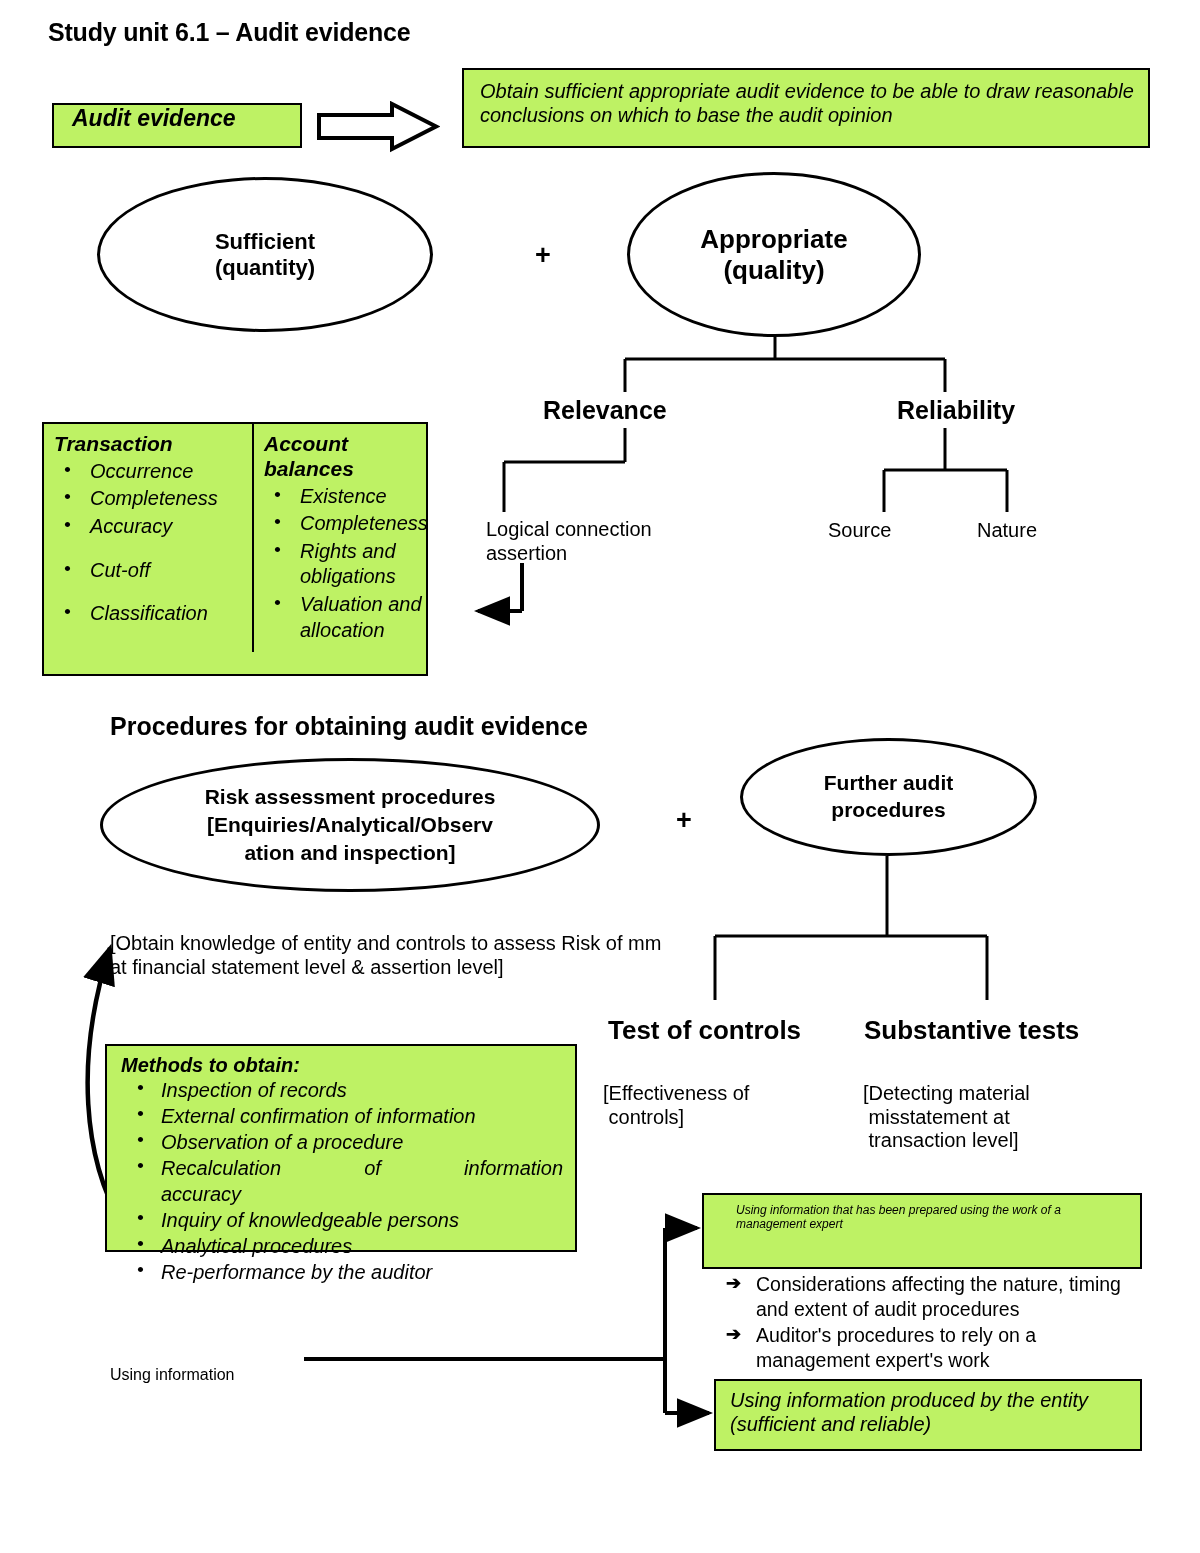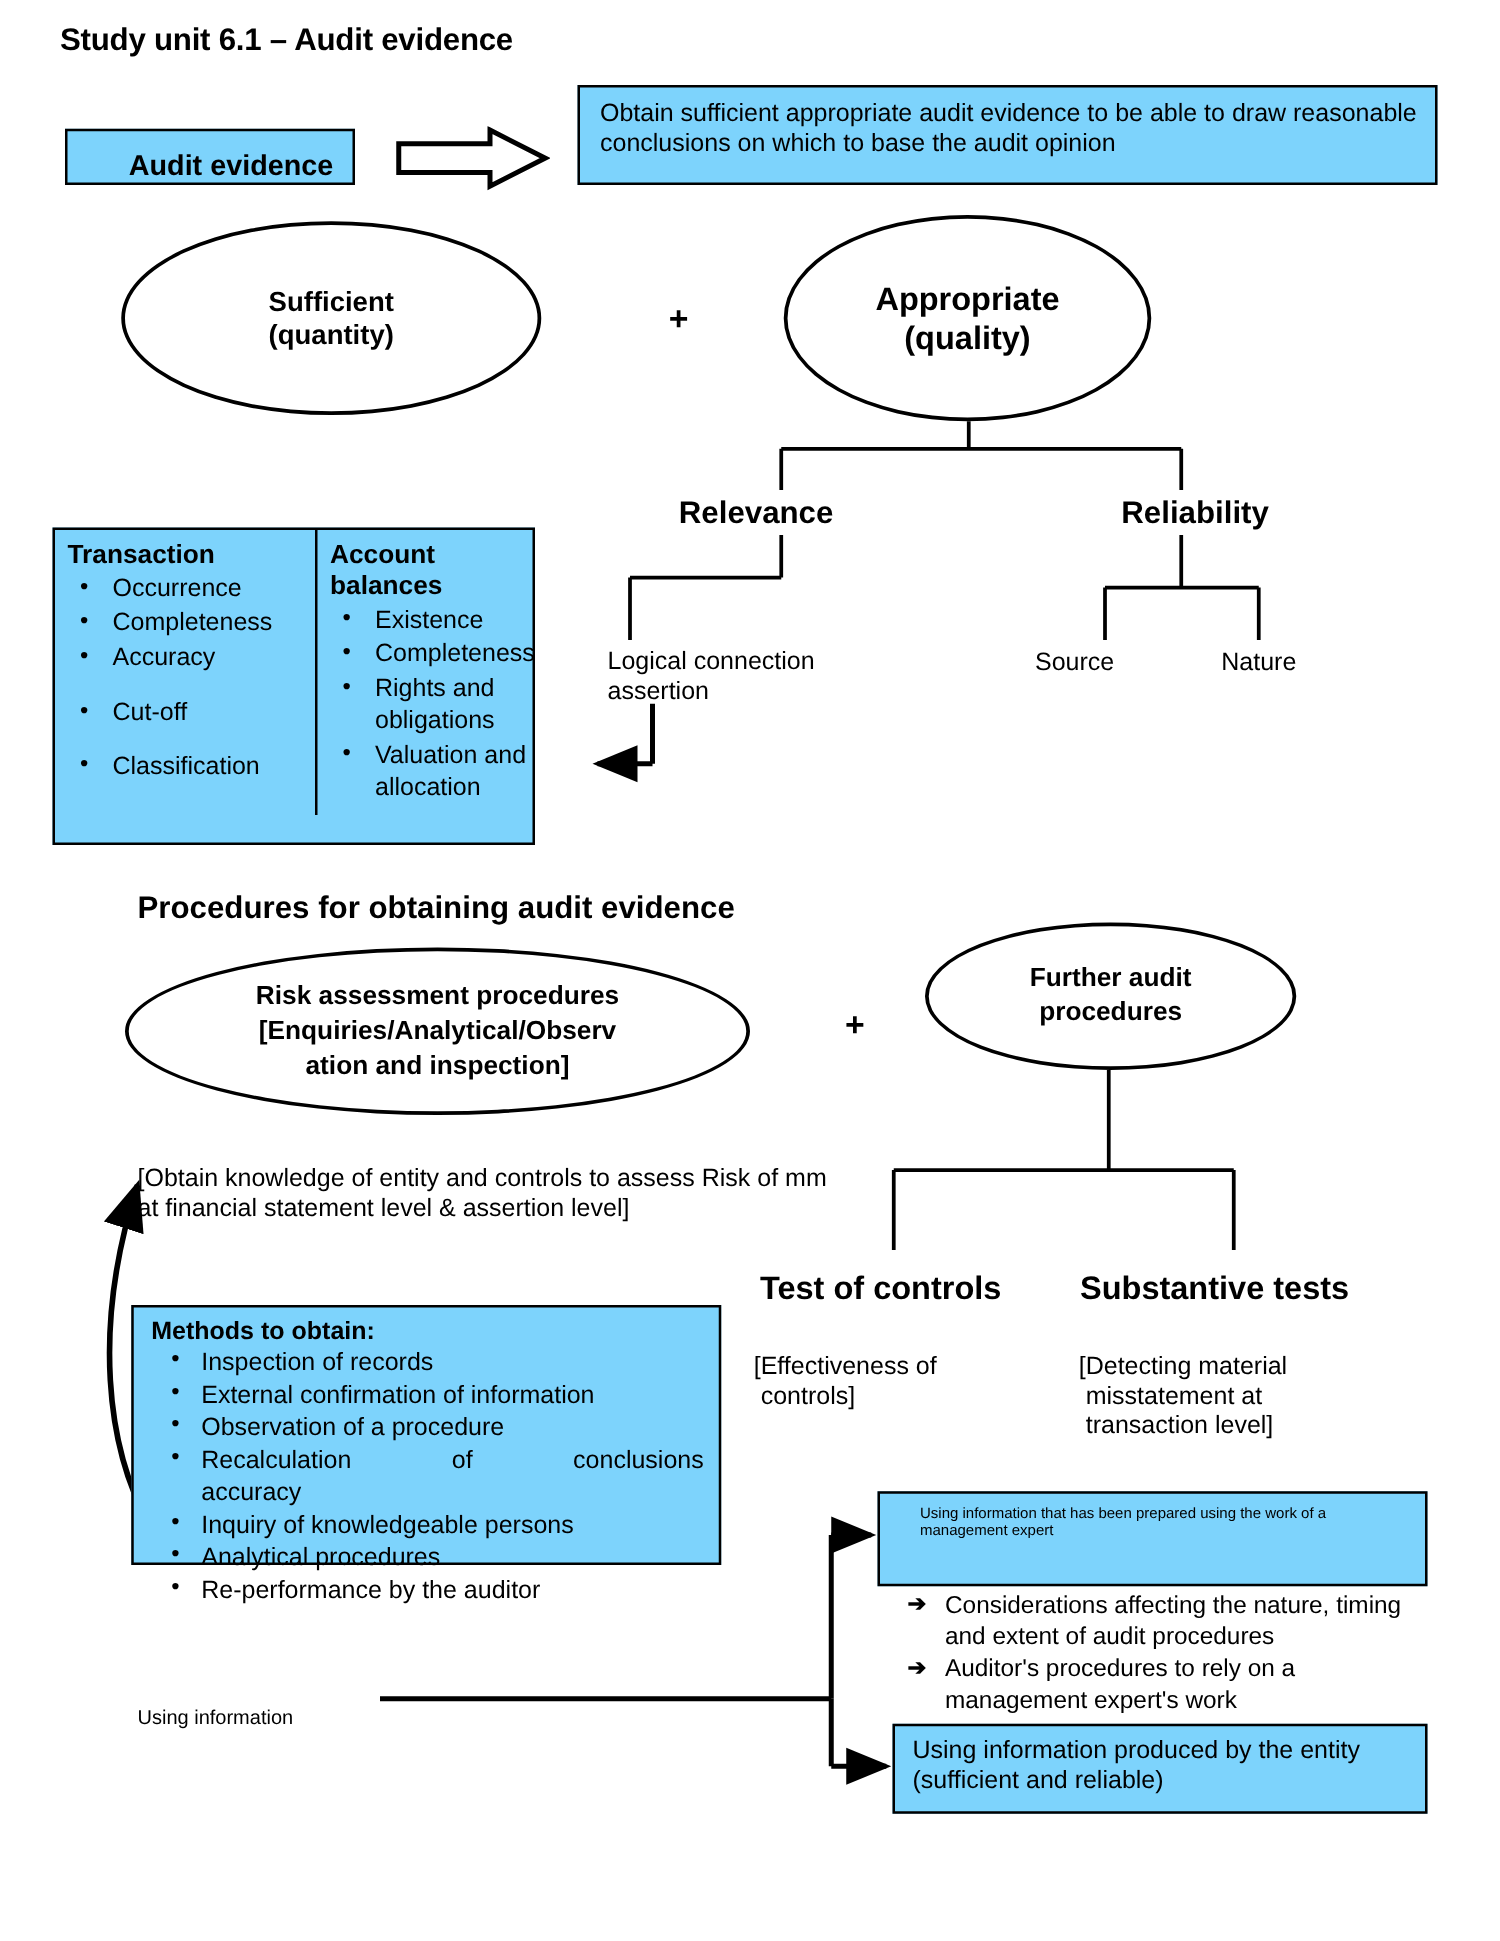--- a/index.html
+++ b/index.html
@@ -26,26 +26,27 @@
     left: 48px; top: 18px;
     font-size: 25px;
     font-weight: bold;
     letter-spacing: -0.2px;
   }
 
   
   .box {
     border: 2.5px solid #000;
     box-sizing: border-box;
-    background: #7dd3fc;
+    background: #bef264;
+    font-style: italic;
   }
   #audit-evidence-box {
     left: 52px; top: 103px;
-    width: 232px; height: 45px;
-    display: flex; align-items: flex-end; padding-left: 31px;
+    width: 250px; height: 45px;
+    display: flex; align-items: flex-start;
   }
   #audit-evidence-box .lbl {
     font-size: 23px; font-weight: bold; padding-left: 18px;
   }
   #objective-box {
     left: 462px; top: 68px;
     width: 688px; height: 80px;
     padding: 10px 14px 0 16px;
     font-size: 20px;
   }
@@ -347,21 +348,21 @@
   <div class="abs box" id="methods-box">
     <div class="mhead">Methods to obtain:</div>
     <ul>
       <li>Inspection of records</li>
       <li>External confirmation of information</li>
       <li>Observation of a procedure</li>
       <li class="justify">
         <span class="j1">
           <span>Recalculation</span>
           <span>of</span>
-          <span>conclusions</span>
+          <span>information</span>
         </span>
         <span>accuracy</span>
       </li>
       <li>Inquiry of knowledgeable persons</li>
       <li>Analytical procedures</li>
       <li>Re-performance by the auditor</li>
     </ul>
   </div>
 
   <div class="abs branch-label" id="label-test-of-controls">Test of controls</div>

